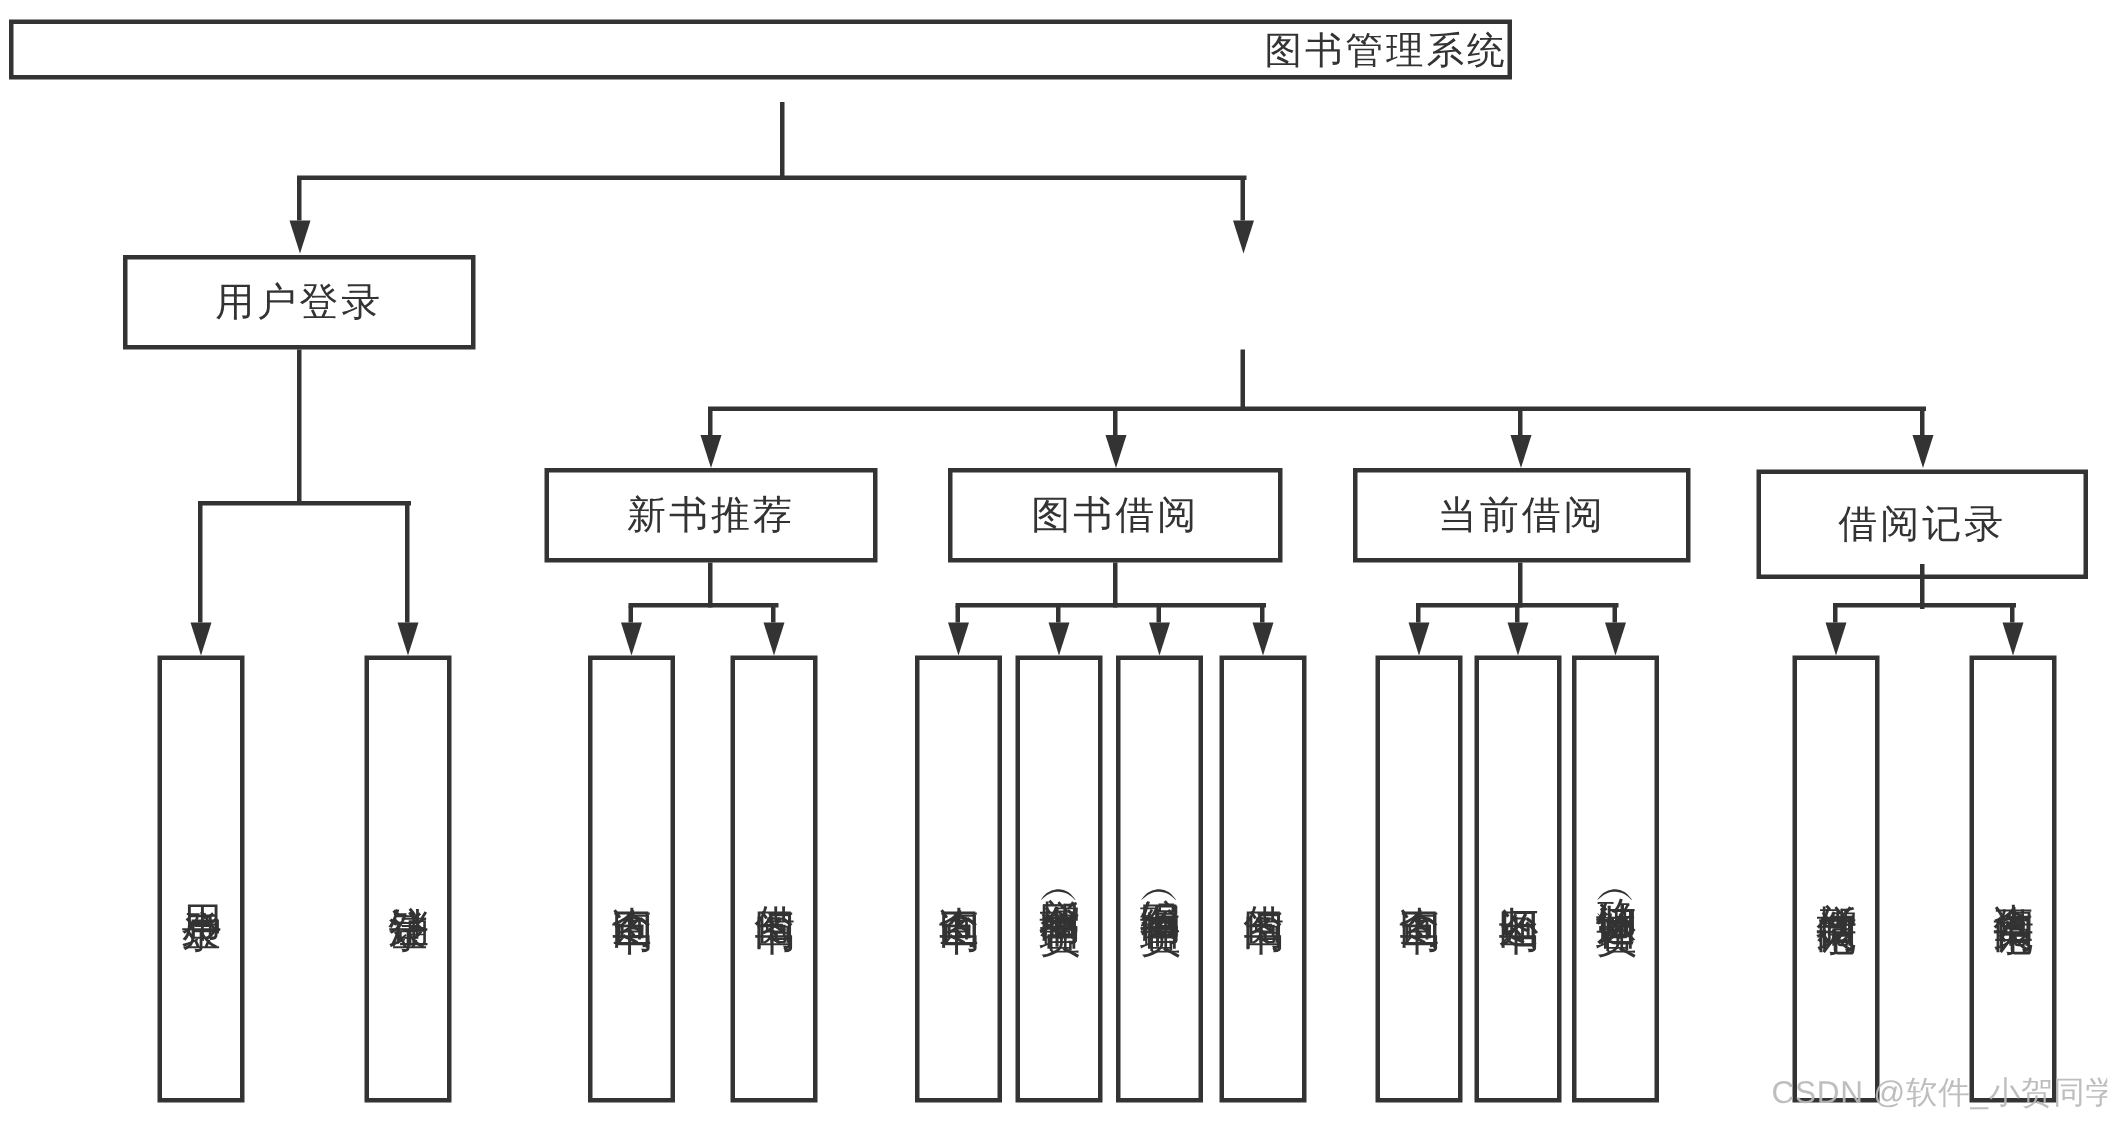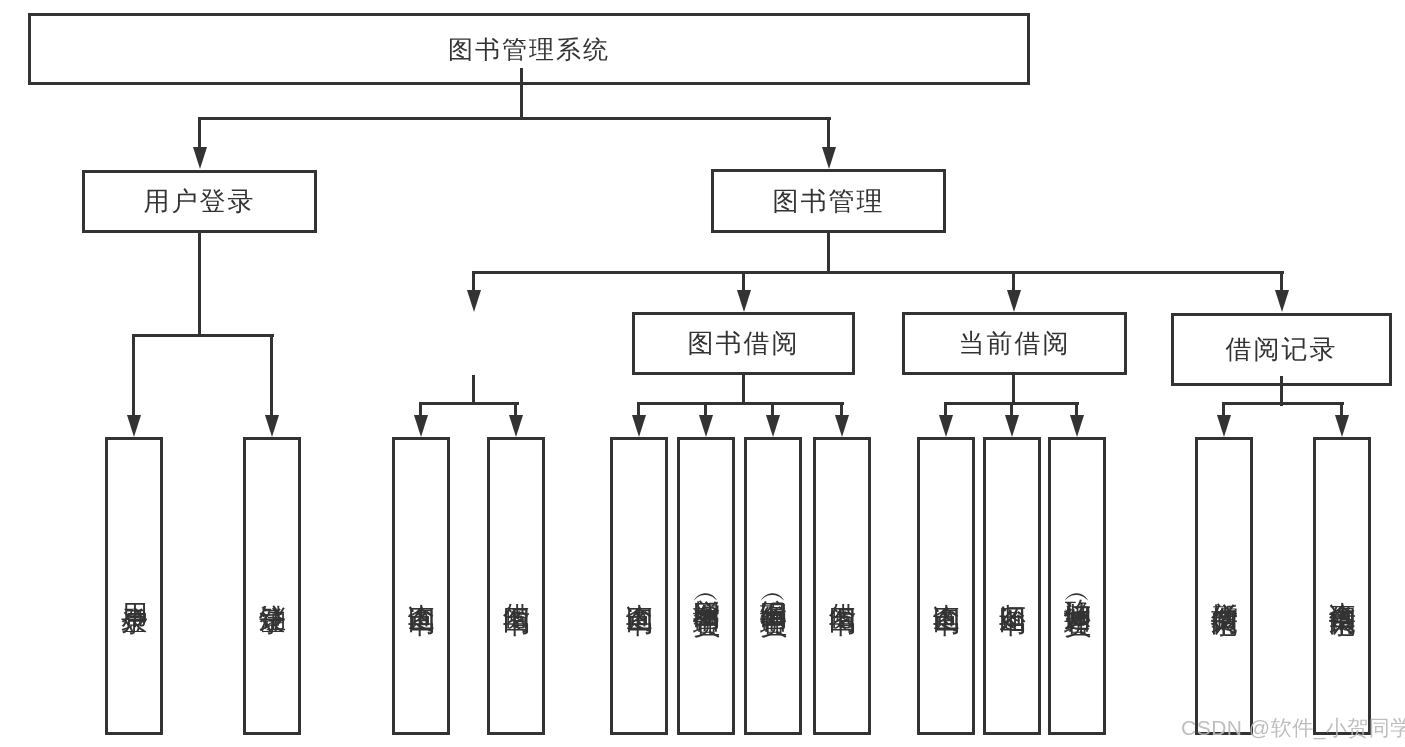--- a/index.html
+++ b/index.html
@@ -31,37 +31,34 @@
   .watermark{
     position:absolute;left:1181px;top:714px;z-index:5;
     font-size:21px;letter-spacing:0.5px;color:#b9b9b9;opacity:0.92;white-space:nowrap;
   }
 </style>
 </head>
 <body>
 
 <div id="canvas">
 
-  <div class="box root-box" style="left:28px;top:13px;width:1002px;height:72px;">
+  <div class="box root-box" style="left:6px;top:13px;width:1002px;height:40px;justify-content:flex-end;">
     <span>图书管理系统</span>
   </div>
 
   <div class="vline" style="left:520px;top:68px;height:51px;"></div>
   <div class="hline" style="left:198px;top:117px;width:633px;"></div>
 
   <div class="vline" style="left:198px;top:119px;height:28px;"></div>
   <div class="tri" style="left:193px;top:147px;"></div>
   <div class="vline" style="left:827px;top:119px;height:28px;"></div>
   <div class="tri" style="left:822px;top:147px;"></div>
 
   <div class="box" style="left:82px;top:170px;width:235px;height:63px;">
     <span>用户登录</span>
-  </div>
-  <div class="box" style="left:711px;top:169px;width:235px;height:64px;">
-    <span>图书管理</span>
   </div>
 
   <div class="vline" style="left:198px;top:233px;height:103px;"></div>
   <div class="hline" style="left:132px;top:334px;width:142px;"></div>
   <div class="vline" style="left:132px;top:336px;height:79px;"></div>
   <div class="tri" style="left:127px;top:415px;"></div>
   <div class="vline" style="left:270px;top:336px;height:79px;"></div>
   <div class="tri" style="left:265px;top:415px;"></div>
 
   <div class="vline" style="left:827px;top:233px;height:40px;"></div>
@@ -69,20 +66,23 @@
 
   <div class="vline" style="left:472px;top:273px;height:17px;"></div>
   <div class="tri" style="left:467px;top:290px;"></div>
   <div class="vline" style="left:742px;top:273px;height:17px;"></div>
   <div class="tri" style="left:737px;top:290px;"></div>
   <div class="vline" style="left:1012px;top:273px;height:17px;"></div>
   <div class="tri" style="left:1007px;top:290px;"></div>
   <div class="vline" style="left:1280px;top:273px;height:17px;"></div>
   <div class="tri" style="left:1275px;top:290px;"></div>
 
+  <div class="box" style="left:363px;top:312px;width:222px;height:63px;">
+    <span>新书推荐</span>
+  </div>
   <div class="box" style="left:632px;top:312px;width:223px;height:63px;">
     <span>图书借阅</span>
   </div>
   <div class="box" style="left:902px;top:312px;width:225px;height:63px;">
     <span>当前借阅</span>
   </div>
   <div class="box" style="left:1171px;top:313px;width:221px;height:73px;">
     <span>借阅记录</span>
   </div>
 

